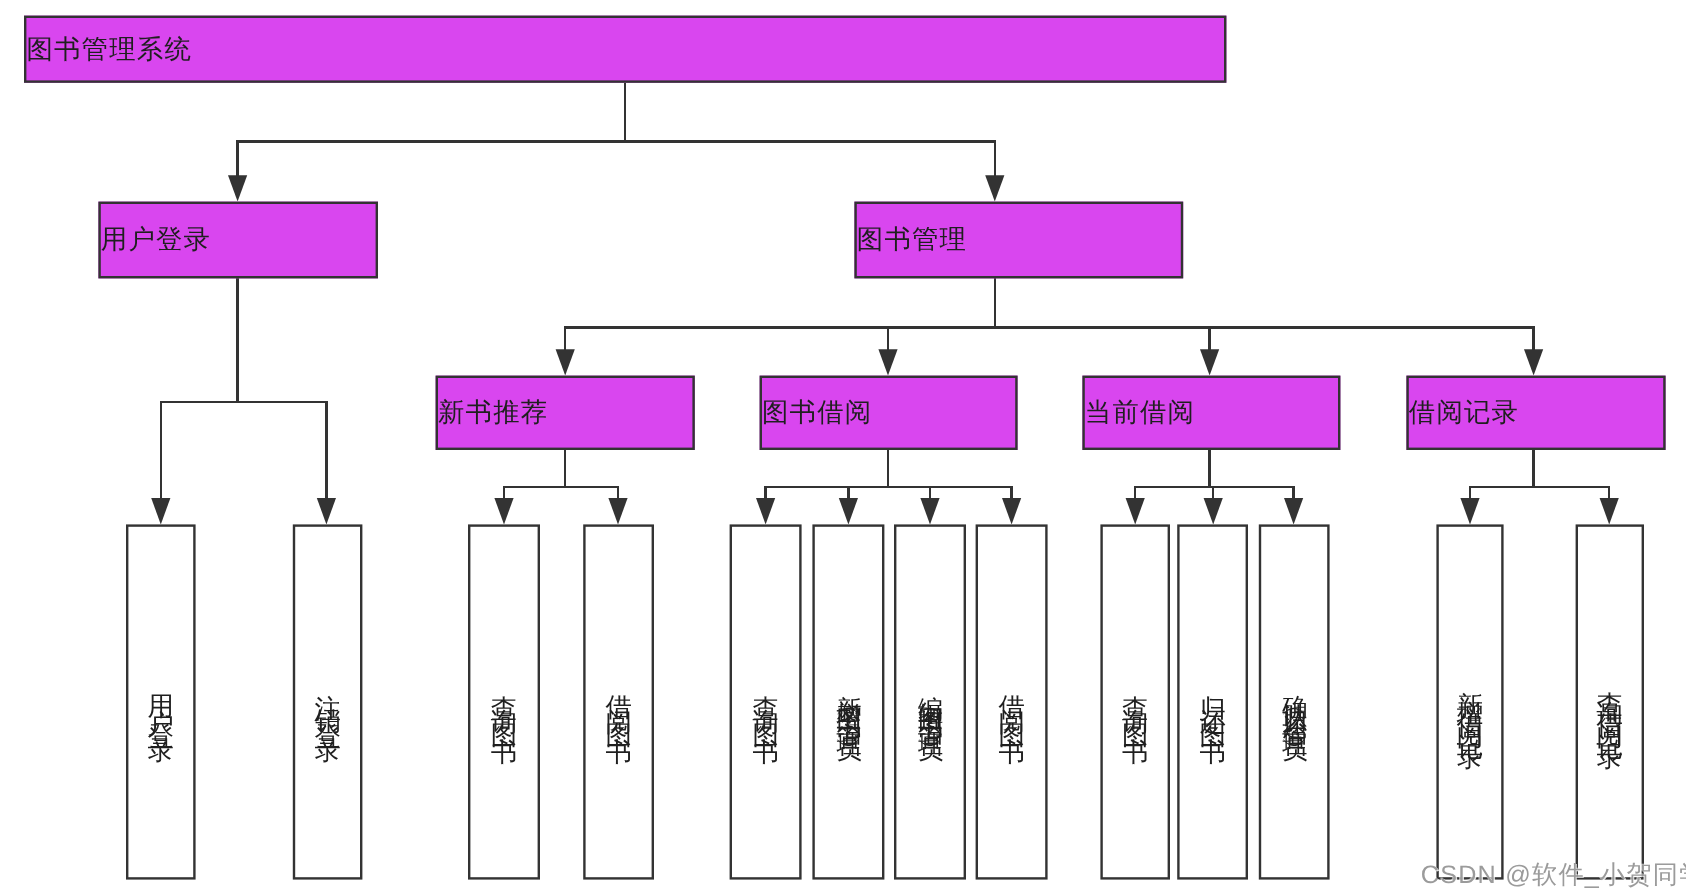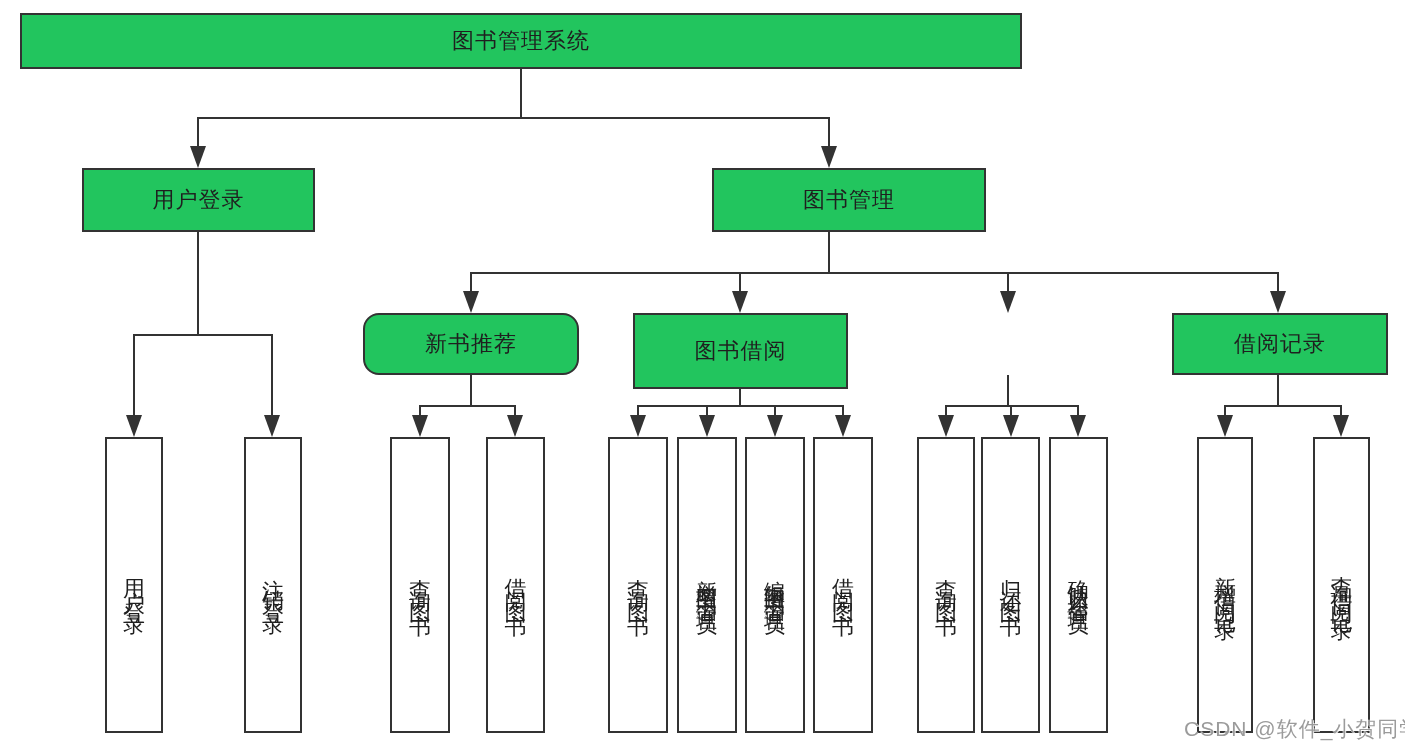--- a/index.html
+++ b/index.html
@@ -2,22 +2,22 @@
 <html><head>
 <meta charset="utf-8">
 <style>
   html,body{margin:0;padding:0;background:#ffffff;}
   #canvas{
     position:relative;width:1405px;height:747px;background:#ffffff;overflow:hidden;
     font-family:"Liberation Sans","DejaVu Sans",sans-serif;color:#1f1f1f;
   }
   #connectors{position:absolute;left:0;top:0;width:1405px;height:747px;z-index:1;}
   .node{
-    position:absolute;box-sizing:border-box;border:2px solid #333333;background:#22c55e;
-    display:flex;align-items:center;justify-content:center;z-index:2;
+    position:absolute;box-sizing:border-box;border:2px solid #333333;background:#d946ef;
+    display:flex;align-items:center;justify-content:flex-start;z-index:2;
     font-size:22px;letter-spacing:1px;
   }
   .leaf{
     position:absolute;box-sizing:border-box;border:2px solid #333333;background:#ffffff;
     display:flex;align-items:center;justify-content:center;z-index:2;top:437px;height:296px;
   }
   .leaf .vtext{
     writing-mode:vertical-rl;text-orientation:mixed;
     font-size:22px;letter-spacing:12px;line-height:1;white-space:nowrap;
   }
@@ -93,25 +93,28 @@
     <span>图书管理系统</span>
   </div>
 
   <div class="node" style="left:82px;top:168px;width:233px;height:64px;">
     <span>用户登录</span>
   </div>
   <div class="node" style="left:712px;top:168px;width:274px;height:64px;">
     <span>图书管理</span>
   </div>
 
-  <div class="node" style="left:363px;top:313px;width:216px;height:62px;border-radius:16px;">
+  <div class="node" style="left:363px;top:313px;width:216px;height:62px;">
     <span>新书推荐</span>
   </div>
-  <div class="node" style="left:633px;top:313px;width:215px;height:76px;">
+  <div class="node" style="left:633px;top:313px;width:215px;height:62px;">
     <span>图书借阅</span>
+  </div>
+  <div class="node" style="left:902px;top:313px;width:215px;height:62px;">
+    <span>当前借阅</span>
   </div>
   <div class="node" style="left:1172px;top:313px;width:216px;height:62px;">
     <span>借阅记录</span>
   </div>
 
   <div class="leaf" style="left:105px;width:58px;">
     <span class="vtext">用户登录</span>
   </div>
   <div class="leaf" style="left:244px;width:58px;">
     <span class="vtext">注销登录</span>

